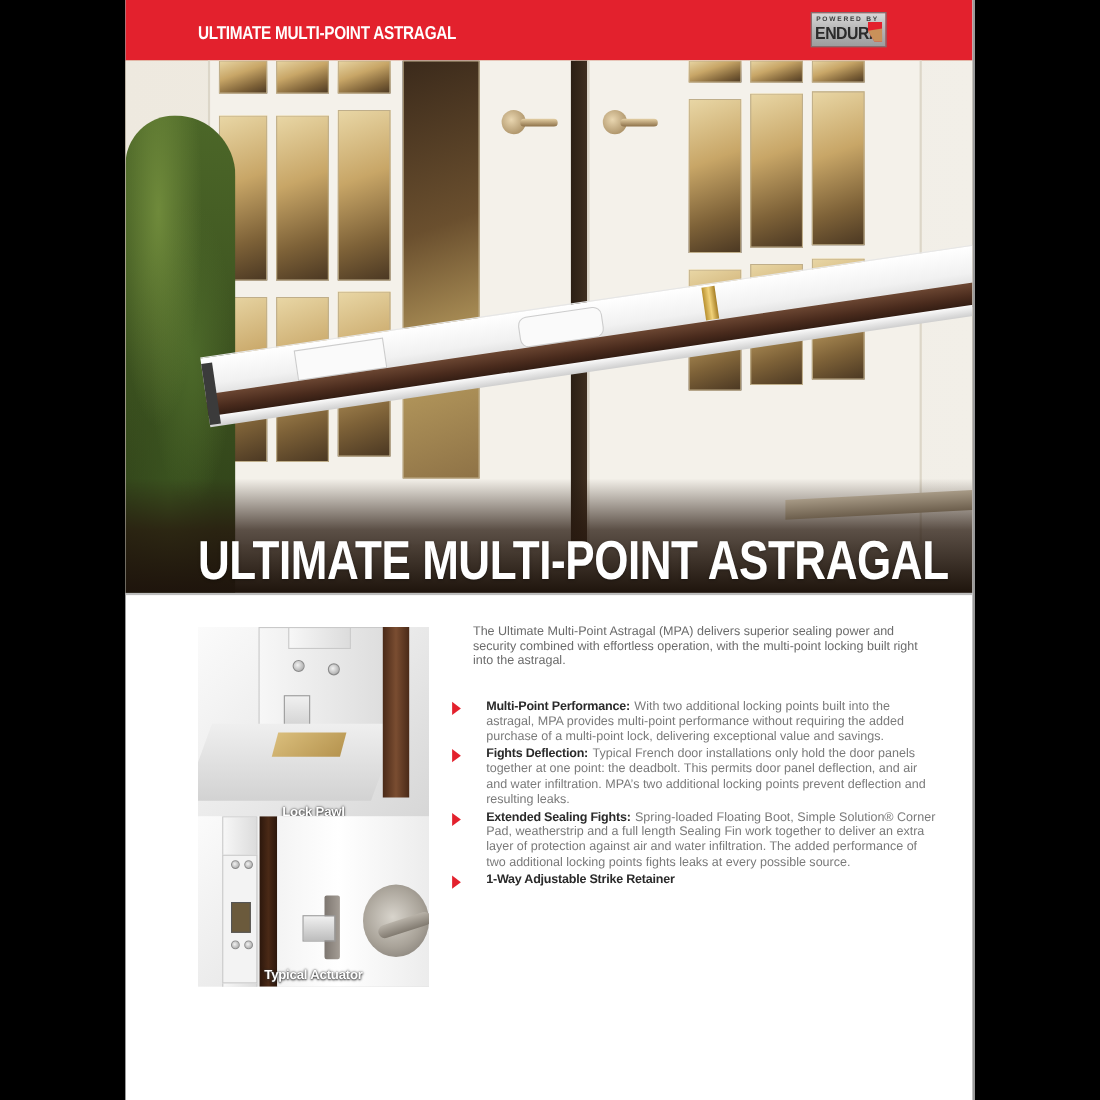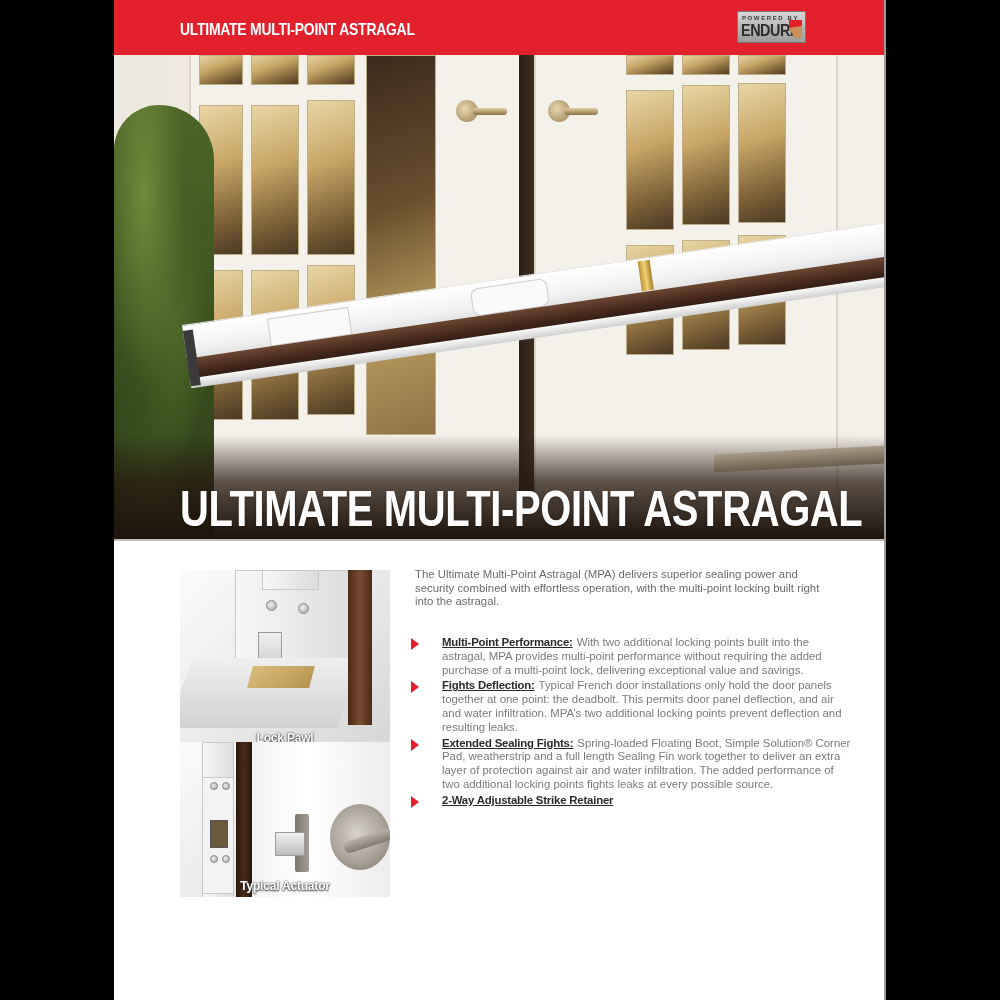--- a/index.html
+++ b/index.html
@@ -163,36 +163,36 @@
     .knob {
       position: absolute; border-radius: 50%;
       background: radial-gradient(circle at 45% 45%, #d8d4cc 0%, #a9a399 55%, #77716a 100%);
     }
     .knob-tab {
       position: absolute; background: linear-gradient(180deg, #b8b2a8, #817a70); border-radius: 6px;
       transform: rotate(-18deg);
     }
     
     .intro {
-      position: absolute; left: 301px; top: 568px; width: 425px;
+      position: absolute; left: 316px; top: 568px; width: 425px;
       font-size: 11.4px; line-height: 13.7px; color: #6b6b6b;
     }
     .features {
       position: absolute; left: 292px; top: 636px; width: 445px; margin: 0; padding: 0; list-style: none;
     }
     .feature {
       position: relative; padding-left: 36px; margin-bottom: 2px;
       font-size: 11.4px; line-height: 13.8px; color: #7a7a7a;
     }
     .feature-arrow {
       position: absolute; left: 5px; top: 2px; width: 0; height: 0;
       border-top: 6px solid transparent; border-bottom: 6px solid transparent;
       border-left: 8px solid #e3212d;
     }
-    .feature-title { font-weight: bold; color: #2a2a2a; letter-spacing: -0.2px; margin-right: 4px; text-decoration: underline; }
+    .feature-title { font-weight: bold; color: #2a2a2a; letter-spacing: -0.2px; margin-right: 4px; }
   </style>
 </head>
 <body>
 
 <div class="page">
 
   <div class="topbar">
     <div class="topbar-title">ULTIMATE MULTI-POINT ASTRAGAL</div>
     <div class="logo">
       <div class="logo-pow">POWERED BY</div>
@@ -295,16 +295,16 @@
     <li class="feature">
       <span class="feature-arrow"></span>
       <span class="feature-title">Fights Deflection:</span><span>Typical French door installations only hold the door panels together at one point: the deadbolt. This permits door panel deflection, and air and water infiltration. MPA’s two additional locking points prevent deflection and resulting leaks.</span>
     </li>
     <li class="feature">
       <span class="feature-arrow"></span>
       <span class="feature-title">Extended Sealing Fights:</span><span>Spring-loaded Floating Boot, Simple Solution® Corner Pad, weatherstrip and a full length Sealing Fin work together to deliver an extra layer of protection against air and water infiltration. The added performance of two additional locking points fights leaks at every possible source.</span>
     </li>
     <li class="feature">
       <span class="feature-arrow"></span>
-      <span class="feature-title">2-Way Adjustable Strike Retainer</span><span></span>
+      <span class="feature-title">1-Way Adjustable Strike Retainer</span><span></span>
     </li>
   </ul>
 </div>
 
 </body></html>

